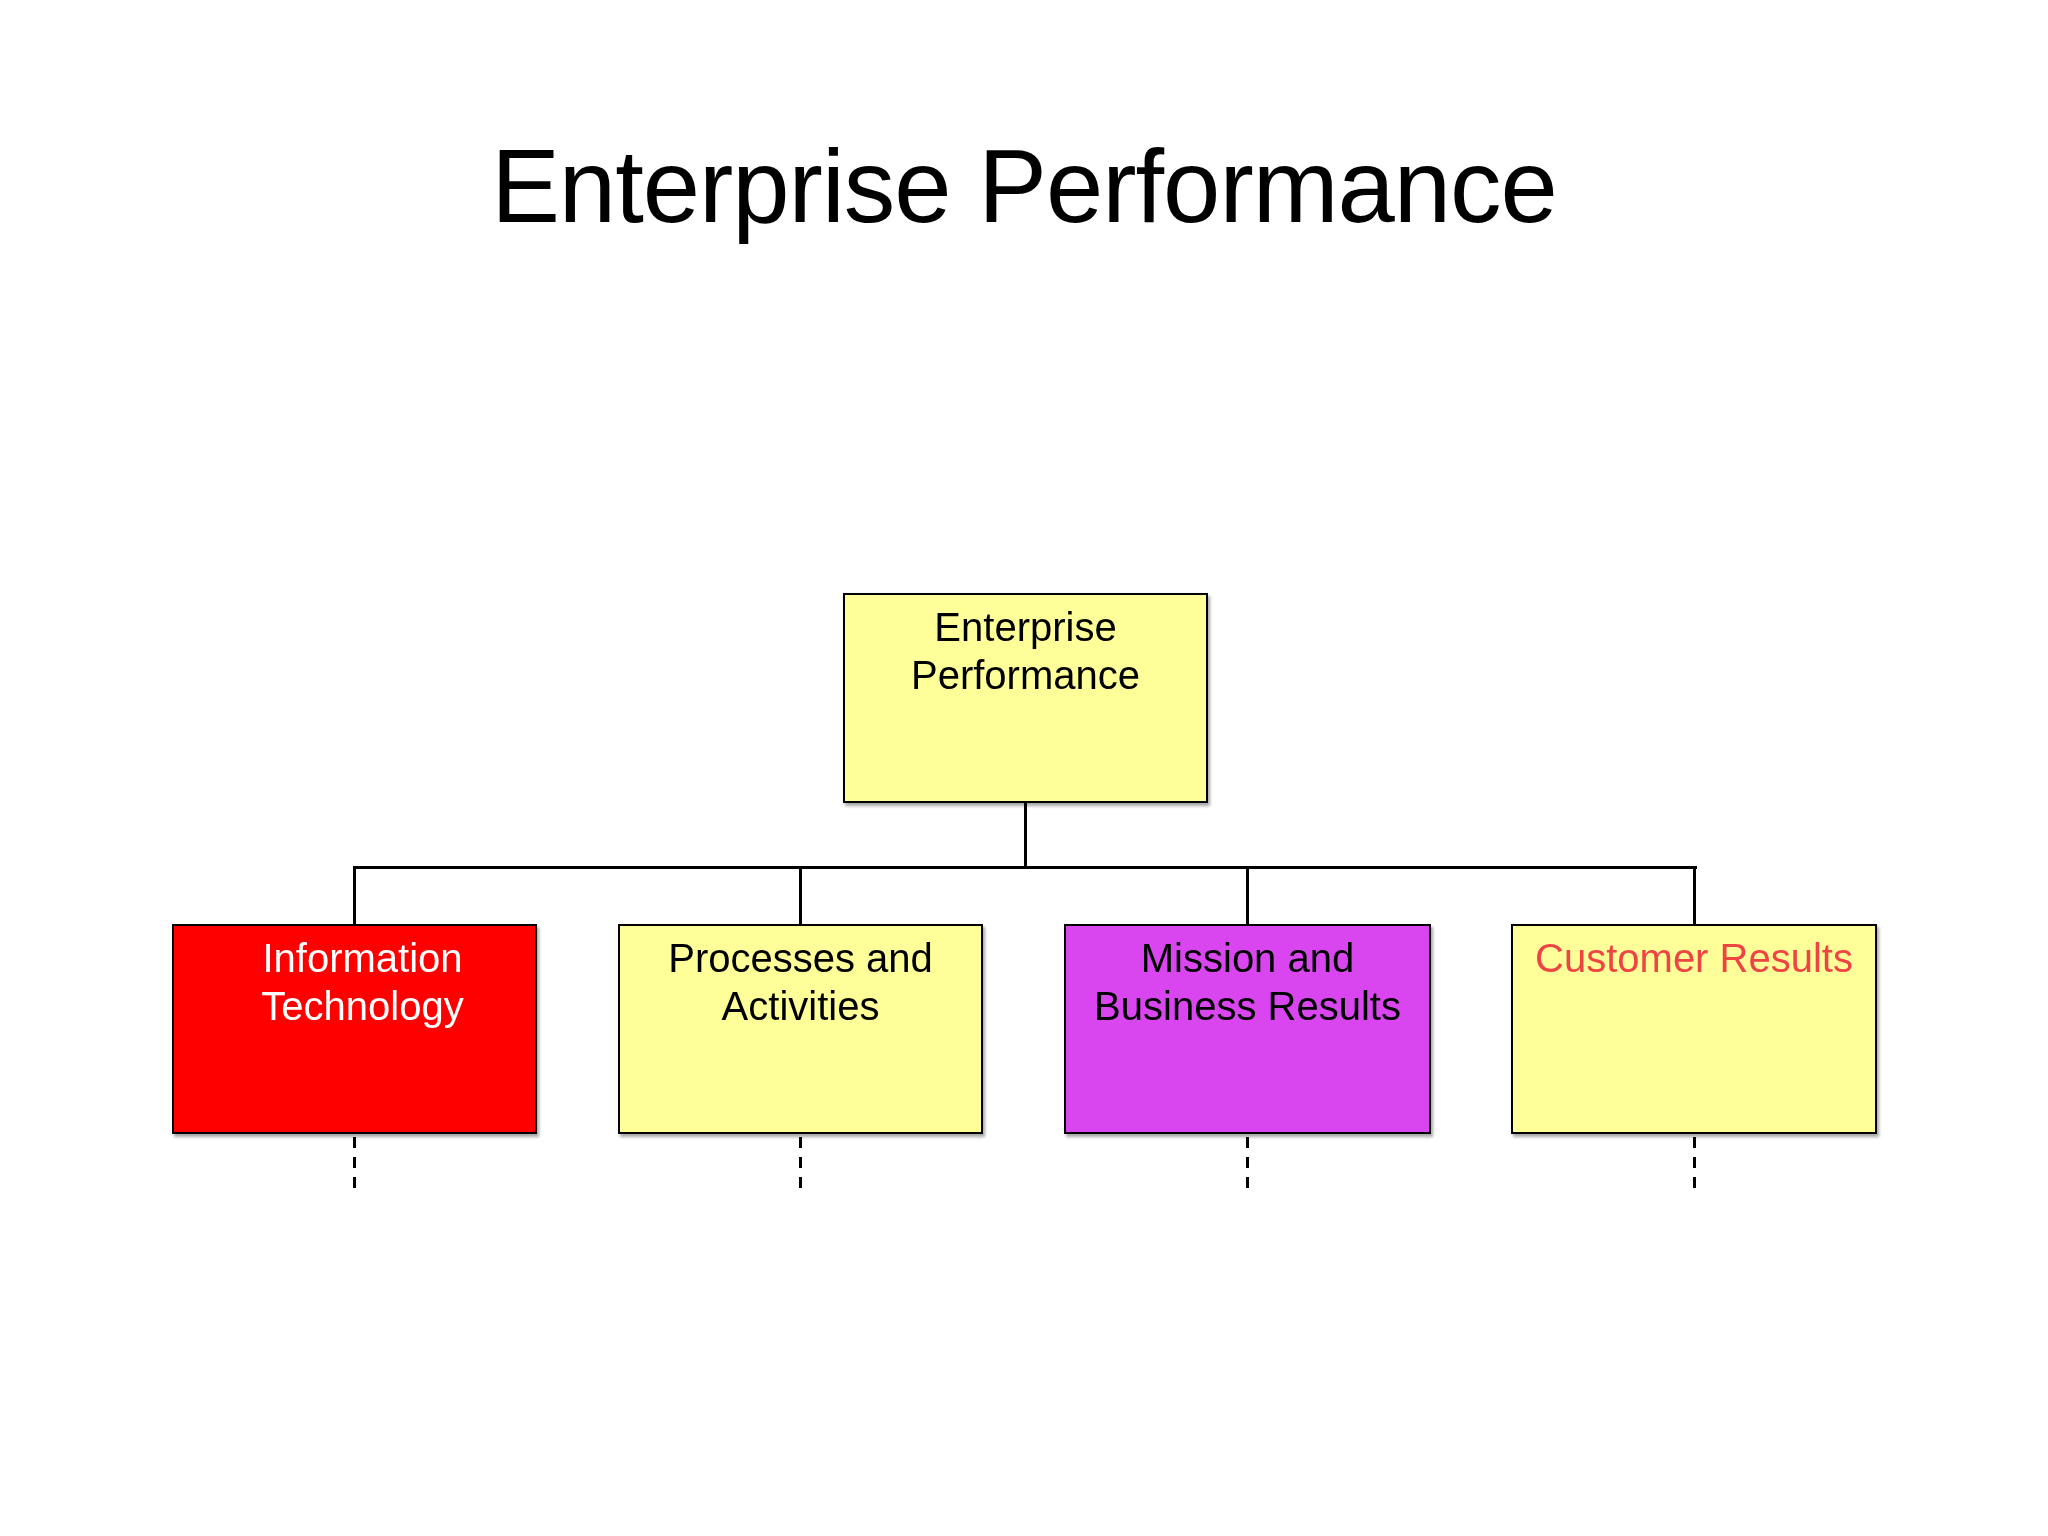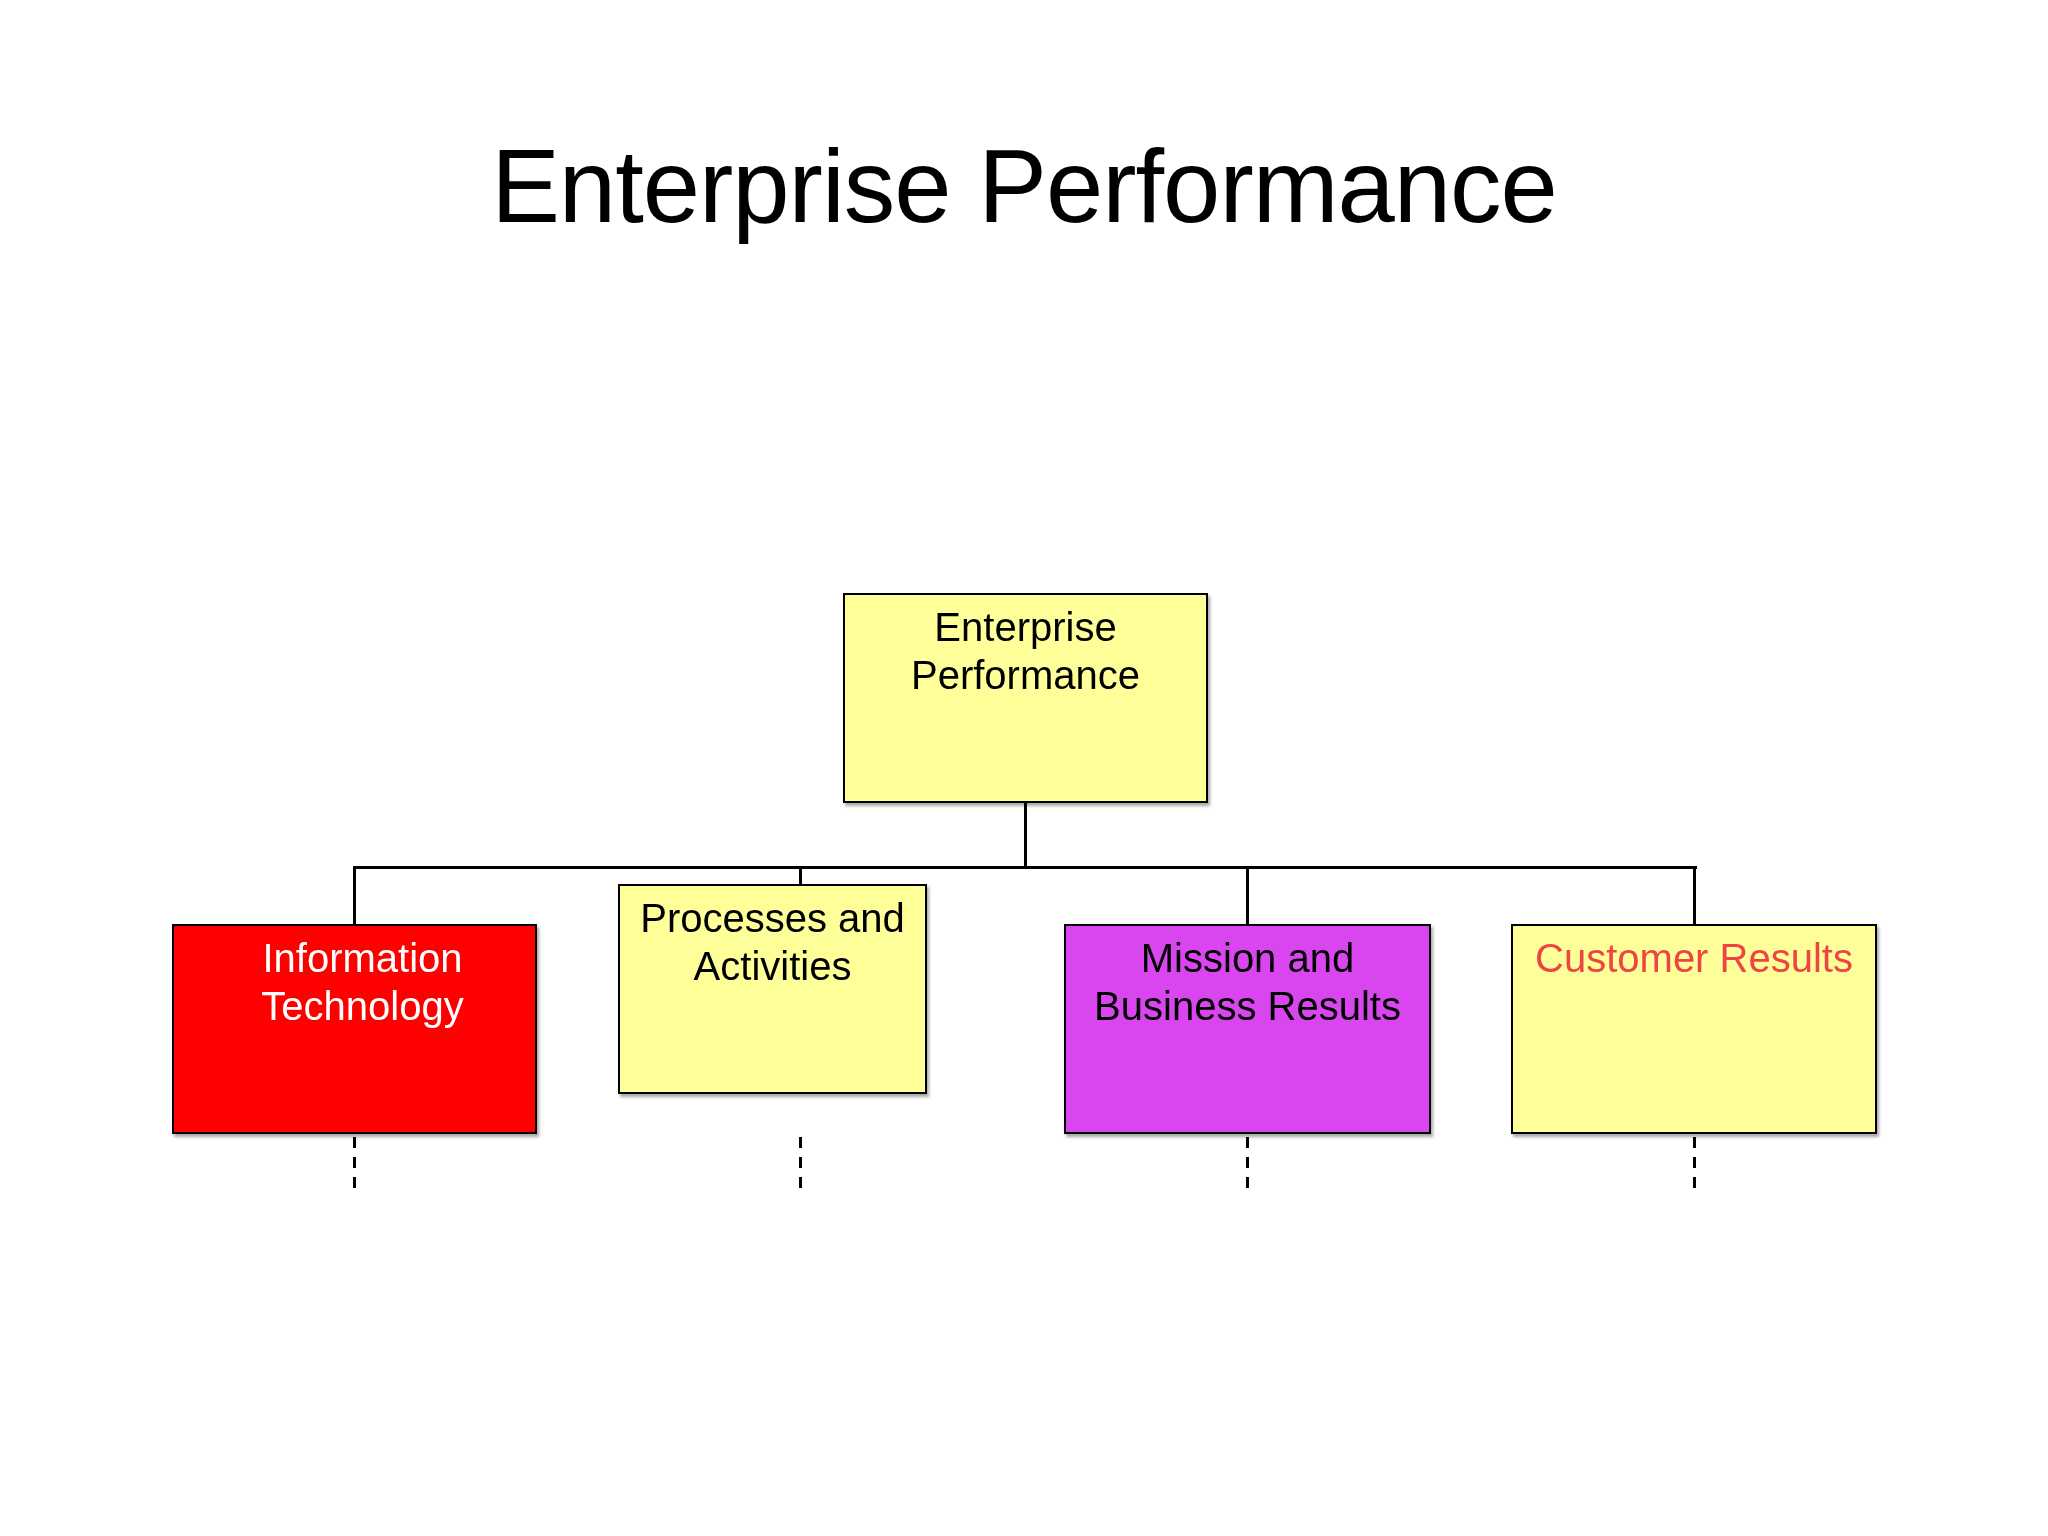--- a/index.html
+++ b/index.html
@@ -37,21 +37,21 @@
     padding-top: 8px;
     font-size: 40px;
     line-height: 1.2;
   }
   .node .node-label {
     display: inline-block;
     max-width: 100%;
   }
   .node-root   { left: 843px;  top: 593px; width: 365px; height: 210px; }
   .node-child0 { left: 172px;  top: 924px; width: 365px; height: 210px; }
-  .node-child1 { left: 618px;  top: 884px; width: 309px; height: 210px; }
+  .node-child1 { left: 618px;  top: 924px; width: 365px; height: 210px; }
   .node-child2 { left: 1064px; top: 924px; width: 367px; height: 210px; }
   .node-child3 { left: 1511px; top: 924px; width: 366px; height: 210px; }
   .connector {
     position: absolute;
     background: #000000;
   }
   .conn-root-down { left: 1024px; top: 803px; width: 3px;    height: 63px; }
   .conn-rail      { left: 355px;  top: 866px; width: 1342px; height: 3px;  }
   .conn-drop0     { left: 353px;  top: 866px; width: 3px;    height: 58px; }
   .conn-drop1     { left: 799px;  top: 866px; width: 3px;    height: 58px; }

